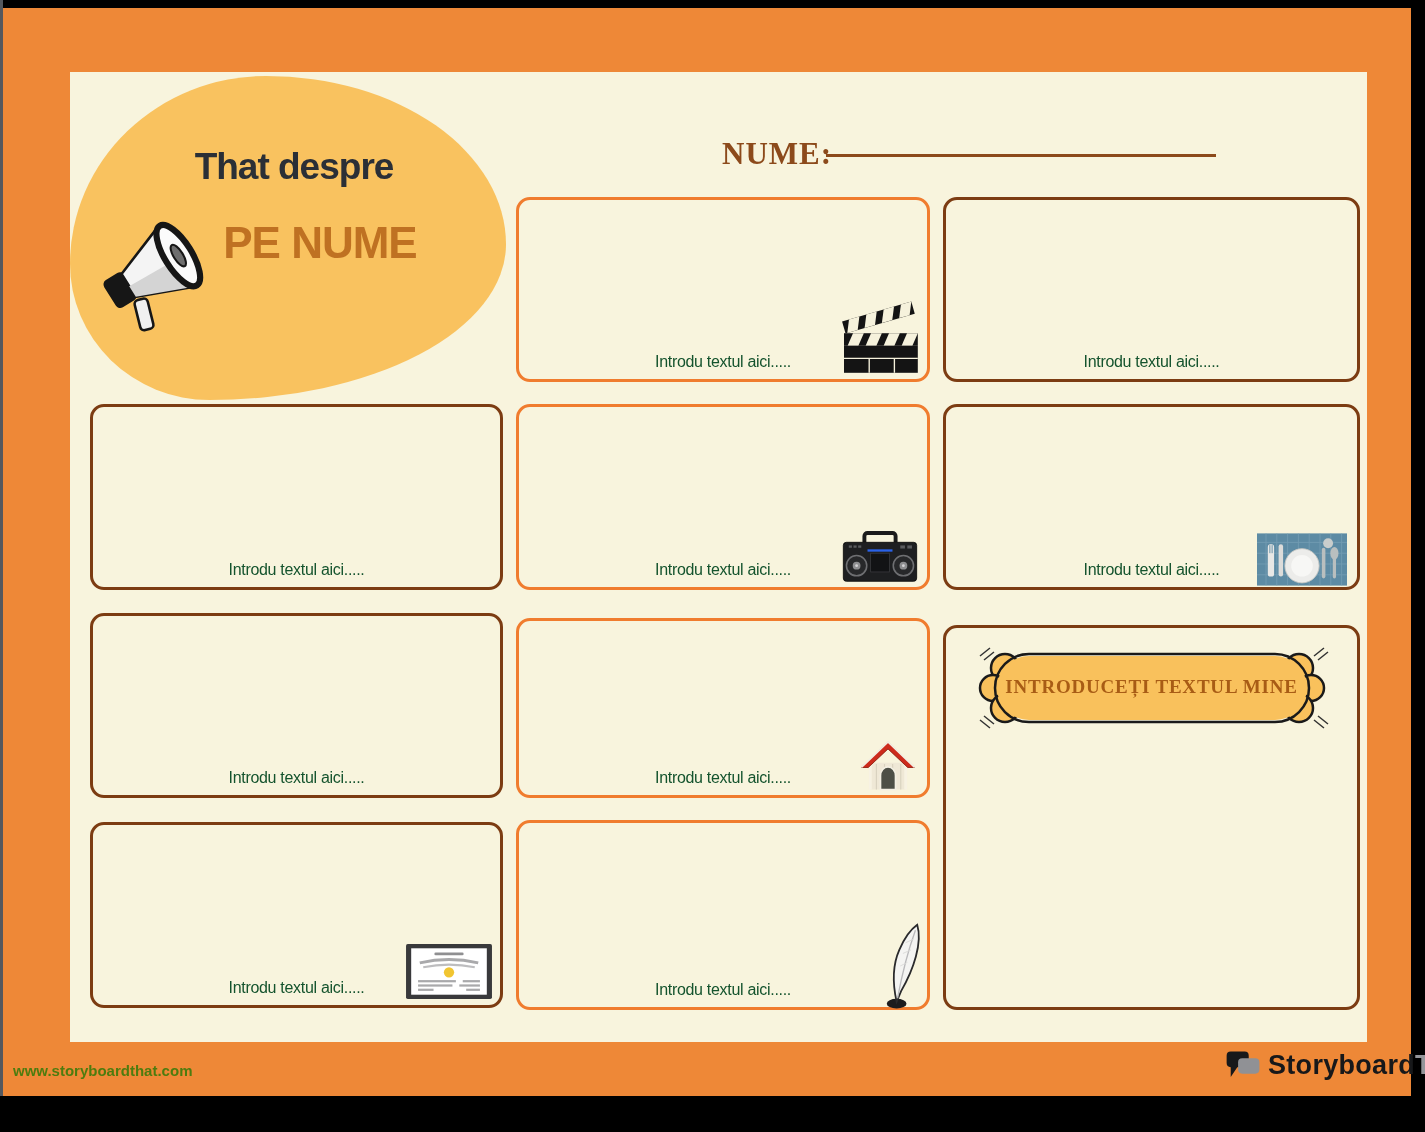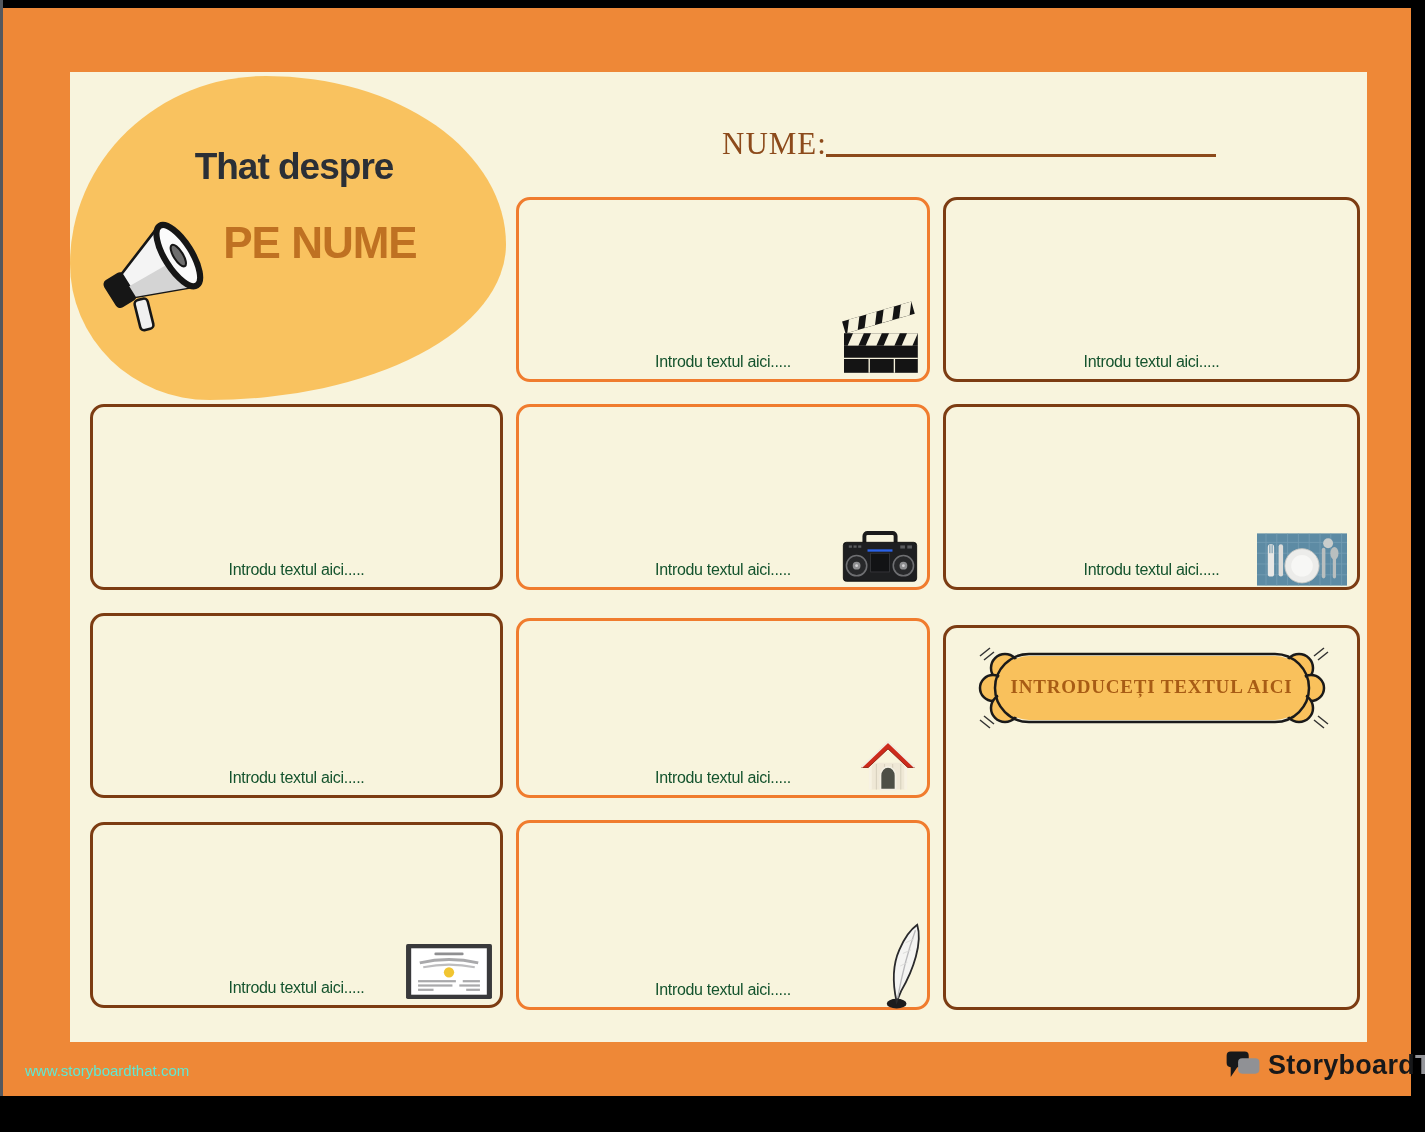--- a/index.html
+++ b/index.html
@@ -12,22 +12,22 @@
   
   .blob{position:absolute;left:70px;top:76px;width:436px;height:324px;background:#f9c25f;
         border-radius:45% 55% 68% 32% / 58% 52% 48% 42%;}
   .title1{position:absolute;left:114px;top:146px;width:360px;text-align:center;
           font-size:37px;font-weight:bold;color:#2b2f36;letter-spacing:-1px;}
   .title2{position:absolute;left:140px;top:218px;width:360px;text-align:center;
           font-size:44px;font-weight:bold;color:#bf7122;letter-spacing:-1px;}
   .megaphone{position:absolute;left:90px;top:210px;}
 
   
-  .name-label{position:absolute;left:722px;top:126px;font-family:"Liberation Serif",serif;
-              font-size:31px;font-weight:normal;color:#8c4a1b;letter-spacing:1px;}
+  .name-label{position:absolute;left:722px;top:136px;font-family:"Liberation Serif",serif;
+              font-size:31px;font-weight:bold;color:#8c4a1b;letter-spacing:1px;}
   .name-line{position:absolute;left:826px;top:118px;width:390px;height:36px;
              border-bottom:3px solid #8c4a1b;}
 
   
   .box{position:absolute;background:#f8f4dd;border-radius:14px;box-sizing:border-box;}
   .border-orange{border:3px solid #f07c2e;}
   .border-brown{border:3px solid #7c3c12;}
   .box-label{position:absolute;left:0;right:0;bottom:8px;text-align:center;
              font-weight:normal;font-size:16px;color:#14532d;letter-spacing:-0.3px;}
   .box-icon{position:absolute;}
@@ -51,21 +51,21 @@
   .icon-quill{right:4px;bottom:-2px;}
 
   
   .banner{position:absolute;left:50%;transform:translateX(-50%);top:14px;width:360px;height:92px;}
   .banner svg{position:absolute;left:0;top:0;}
   .banner-label{position:absolute;left:0;right:0;top:34px;text-align:center;
                 font-family:"Liberation Serif",serif;font-size:19px;font-weight:bold;
                 color:#a85c15;letter-spacing:0.8px;}
 
   
-  .website{position:absolute;left:25px;top:1062px;font-size:15px;font-weight:normal;color:#5eead4;}
+  .website{position:absolute;left:13px;top:1062px;font-size:15px;font-weight:bold;color:#4d7c0f;}
   .logo{position:absolute;left:1225px;top:1049px;display:flex;align-items:center;gap:7px;}
   .logo-text{font-size:27px;font-weight:600;letter-spacing:0.3px;color:#17181a;}
   .logo-text .gray{color:#94959a;}
 </style>
 </head>
 <body>
 
 <div class="page">
   <div class="left-sliver"></div>
   <div class="frame"></div>
@@ -225,21 +225,21 @@
         </g>
         <rect x="25" y="14" width="310" height="64" rx="32" fill="#f9c15c"></rect>
         <rect x="23" y="12" width="314" height="68" rx="34" fill="none" stroke="#1a1a1a" stroke-width="2.5"></rect>
         <g stroke="#333" stroke-width="1.5">
           <path d="M8,14 l10,-8 M12,18 l10,-8"></path>
           <path d="M342,14 l10,-8 M346,18 l10,-8"></path>
           <path d="M8,78 l10,8 M12,74 l10,8"></path>
           <path d="M342,78 l10,8 M346,74 l10,8"></path>
         </g>
       </svg>
-      <div class="banner-label">INTRODUCEȚI TEXTUL AICI</div>
+      <div class="banner-label">INTRODUCEȚI TEXTUL MINE</div>
     </div>
   </div>
 
   <div class="website">www.storyboardthat.com</div>
   <div class="logo">
     <svg width="36" height="33" viewBox="0 0 44 40">
       <path d="M7,3 h17 a5,5 0 0 1 5,5 v9 a5,5 0 0 1 -5,5 h-9 l-8,12 v-12 a5,5 0 0 1 -5,-5 v-9 a5,5 0 0 1 5,-5 z" fill="#17181a"></path>
       <rect x="16" y="11" width="26" height="19" rx="5" fill="#909195"></rect>
     </svg>
     <span class="logo-text"><span>Storyboard</span><span class="gray">That</span></span>

